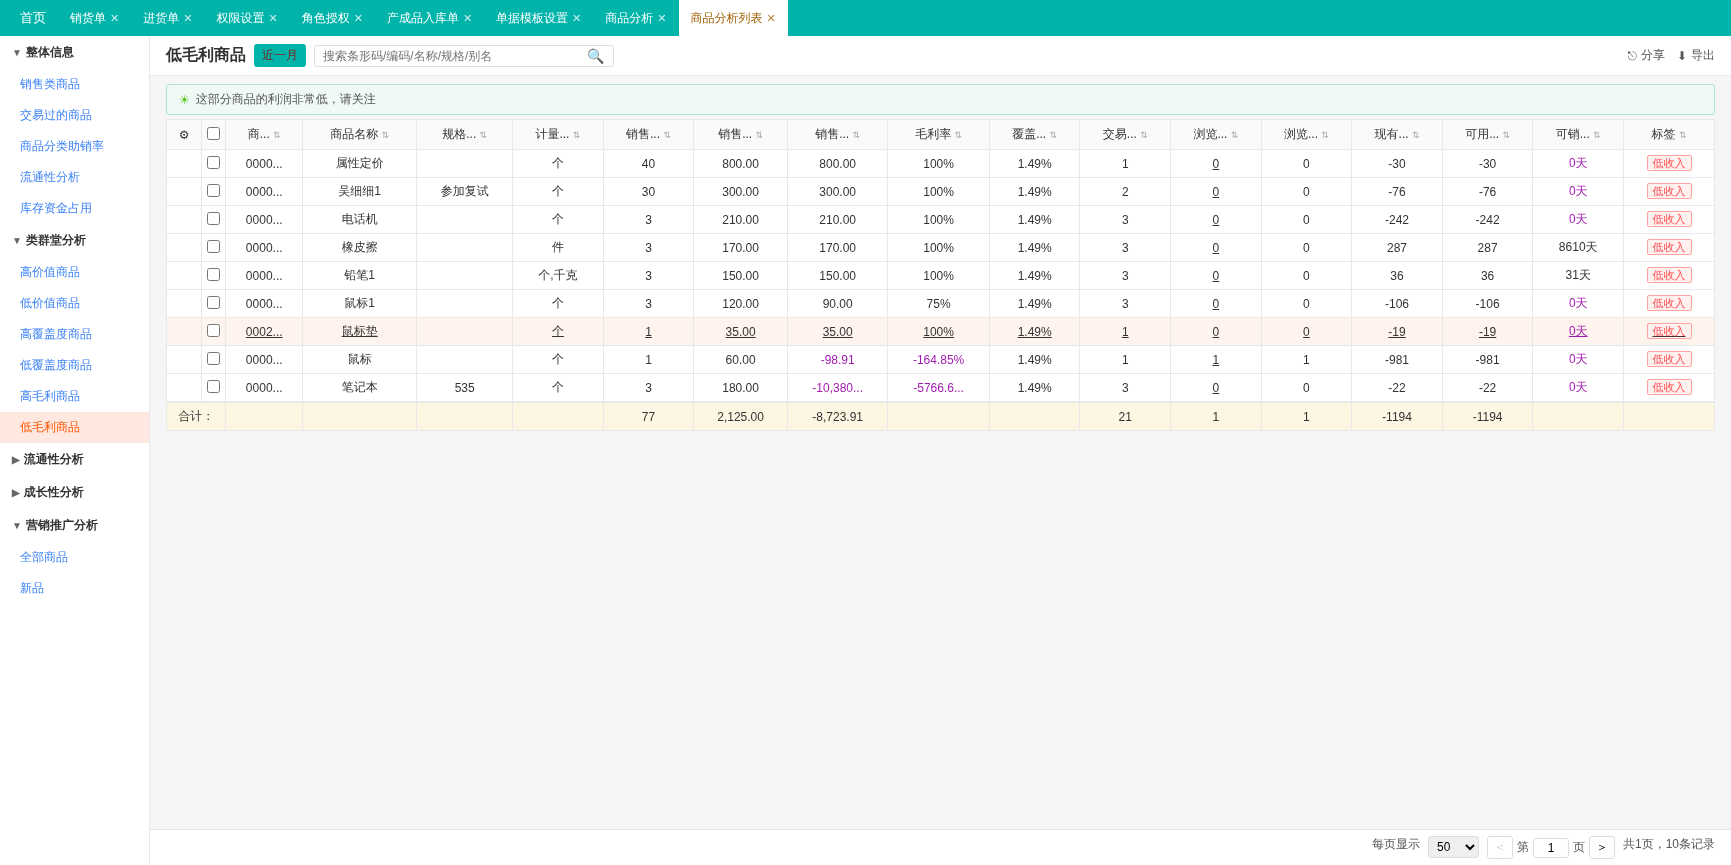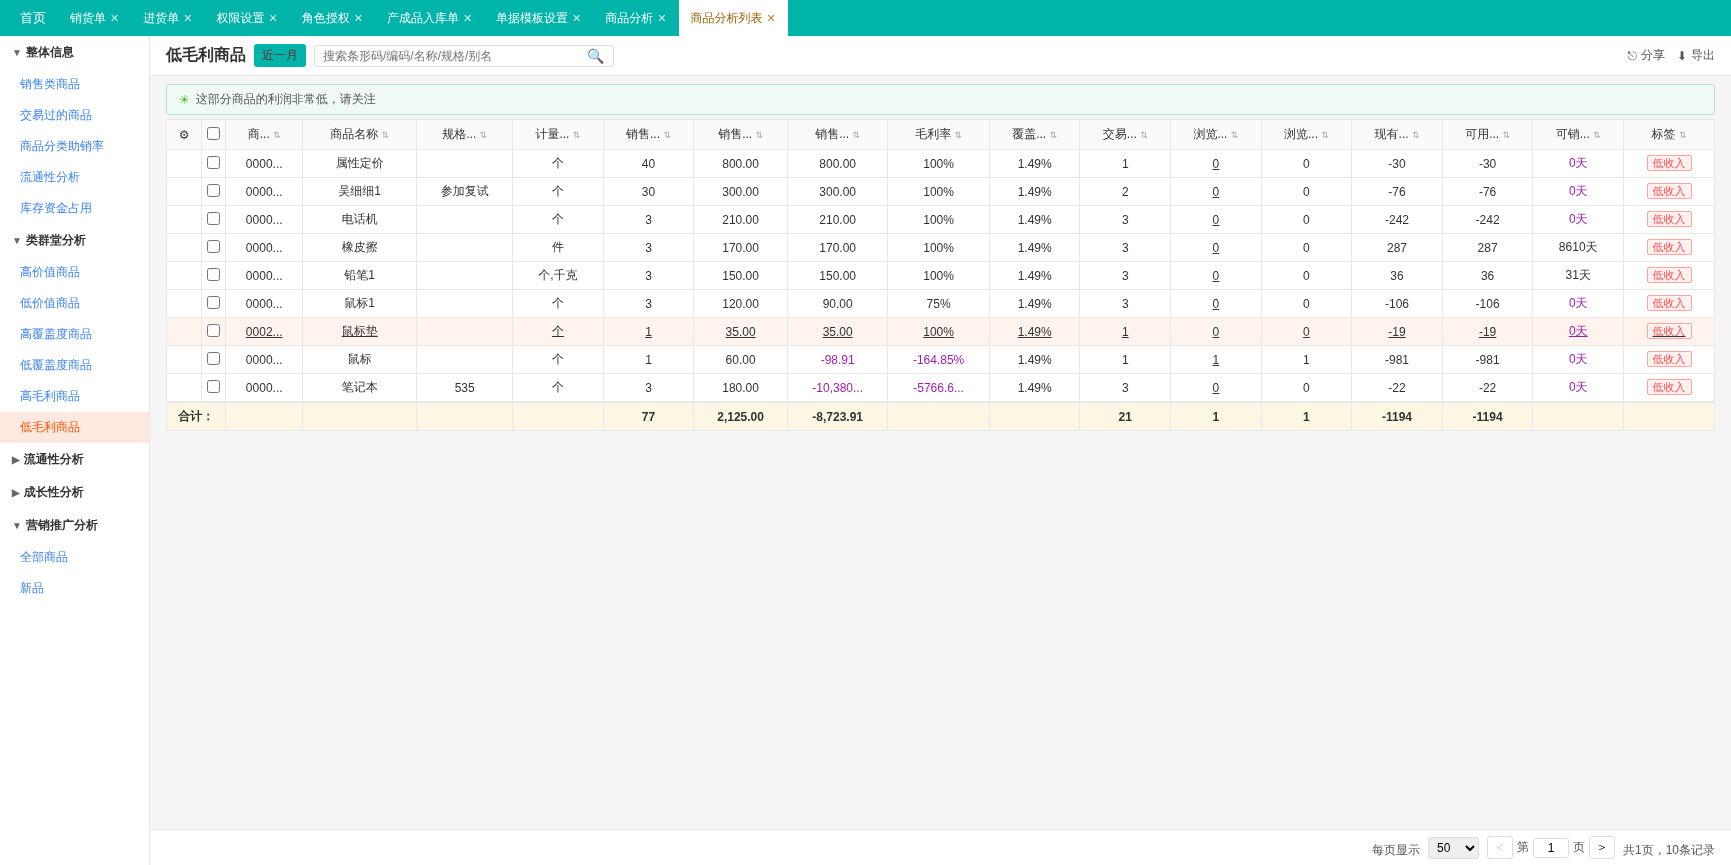--- a/index.html
+++ b/index.html
@@ -177,27 +177,27 @@
     .underline { text-decoration: underline; cursor: pointer; }
     .tag-low { color: #ff4d4f; background: #fff1f0; border: 1px solid #ffa39e; padding: 1px 5px; border-radius: 2px; font-size: 11px; }
 
     
     .table-footer {
       background: #fdf6e3;
       border-top: 2px solid #e8e8e8;
     }
     .table-footer td {
       background: #fdf6e3;
-      font-weight: bold;
+      font-weight: normal;
     }
 
     
     .bottom-bar {
       display: flex;
-      align-items: flex-end;
+      align-items: flex-start;
       justify-content: flex-end;
       padding: 6px 16px;
       background: #fff;
       border-top: 1px solid #e8e8e8;
       gap: 8px;
       font-size: 12px;
       color: #555;
     }
     .bottom-bar select {
       border: 1px solid #ddd;

